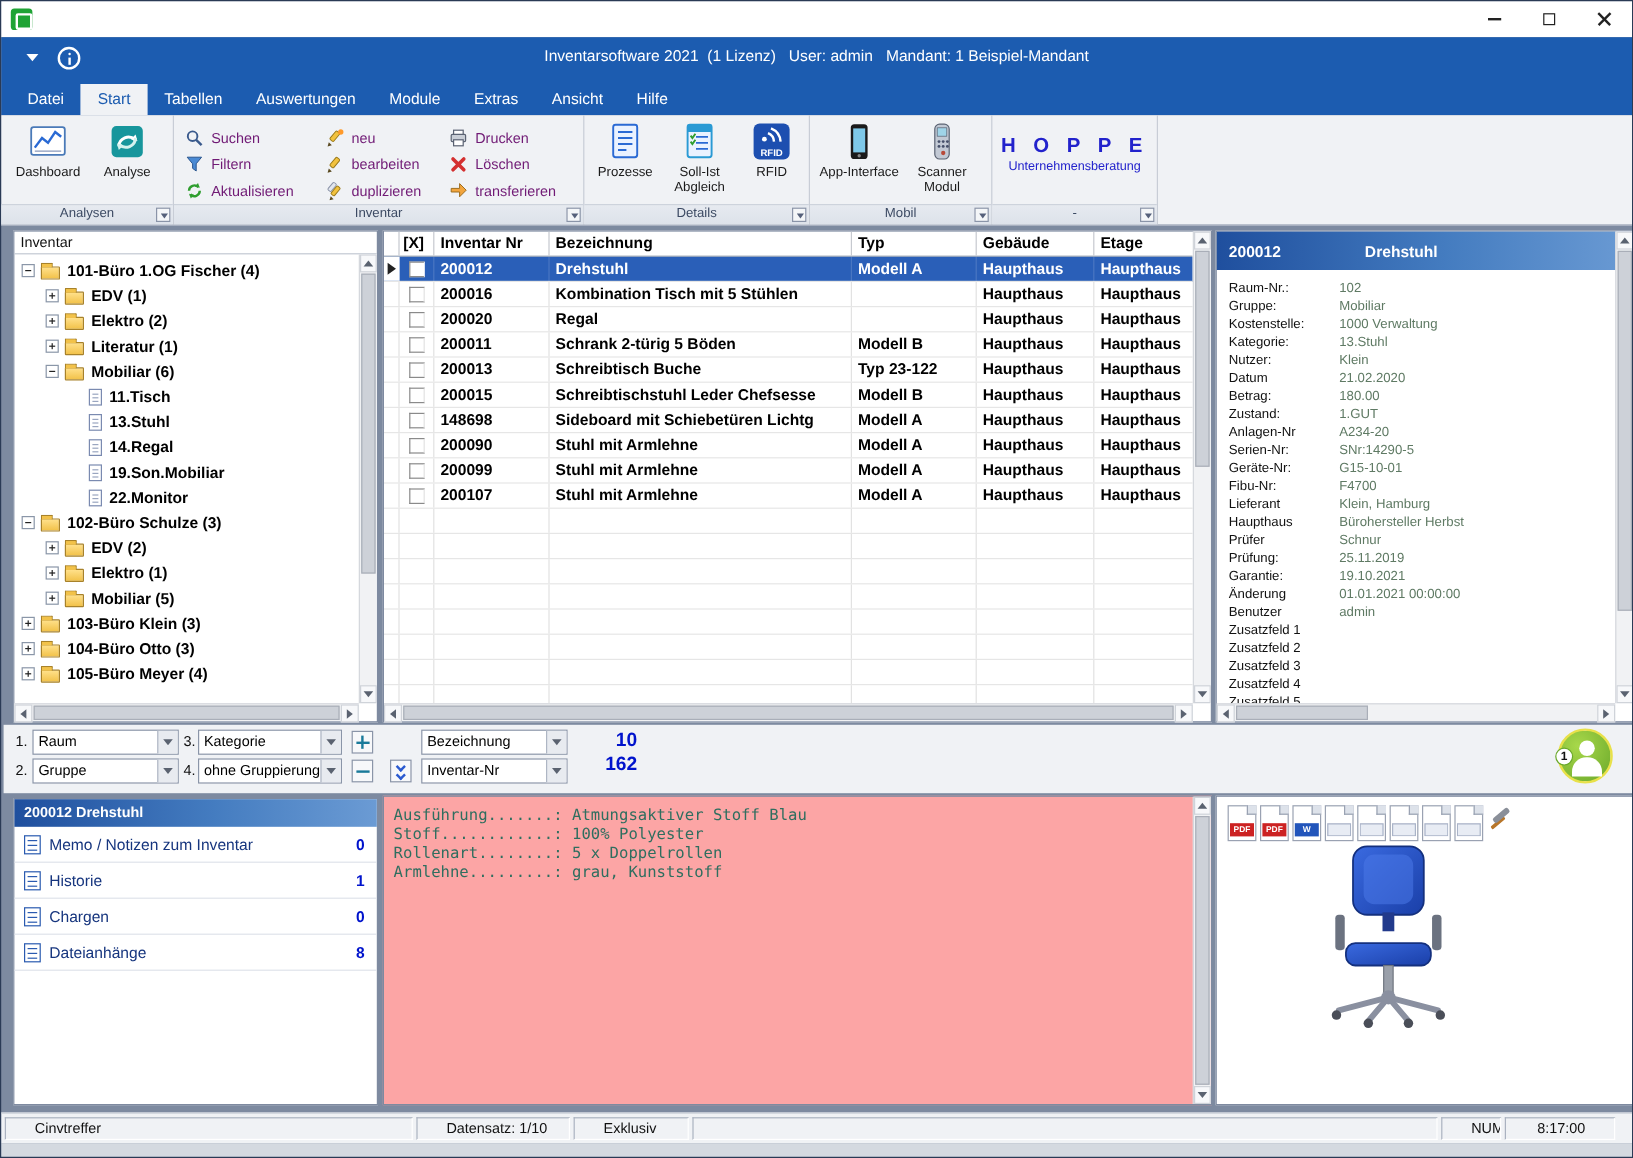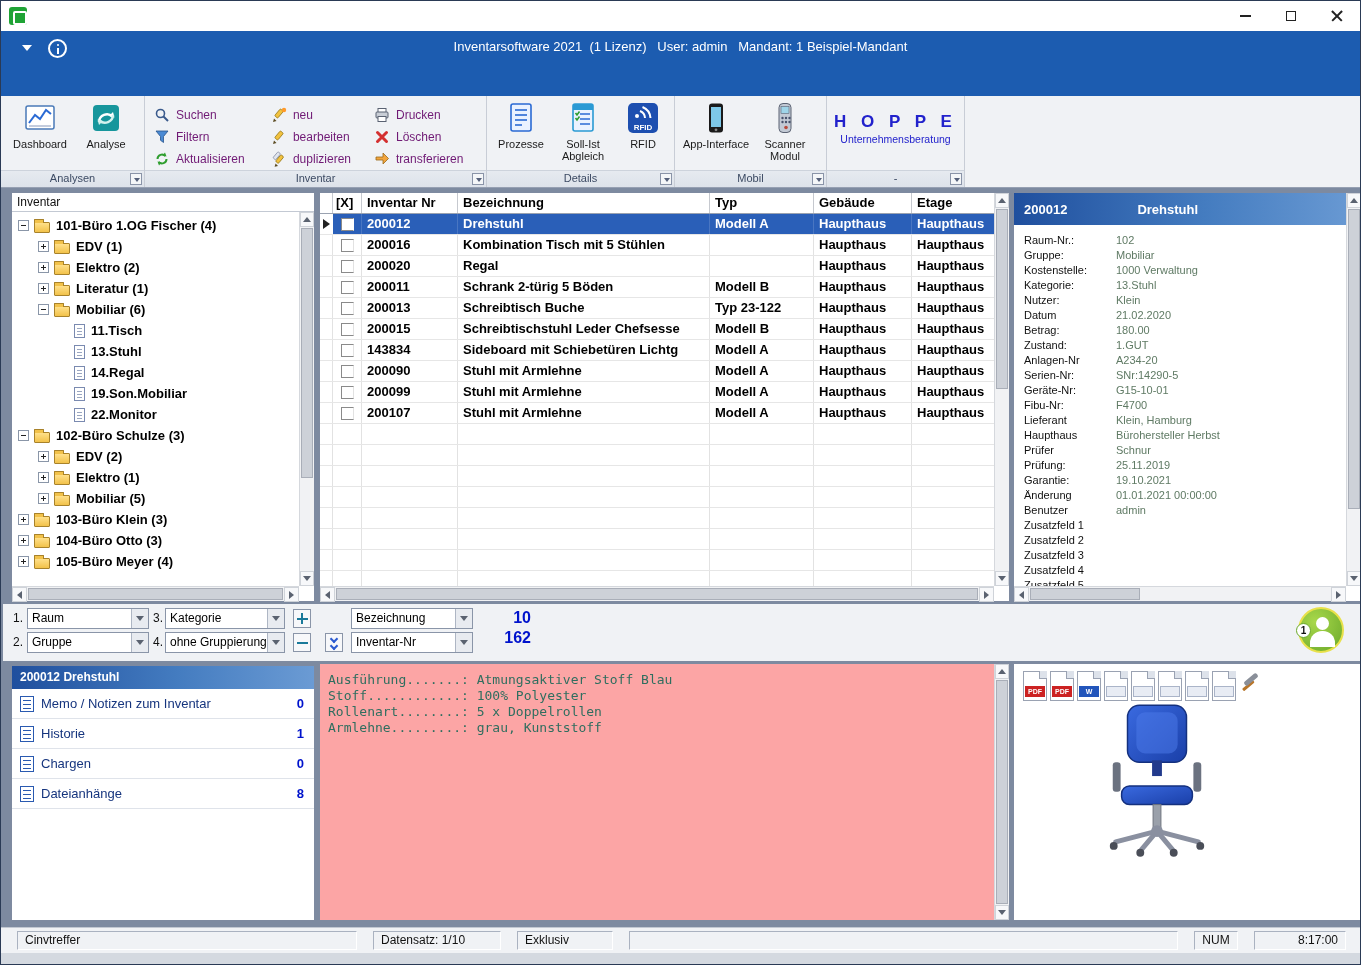--- a/index.html
+++ b/index.html
@@ -153,21 +153,21 @@
   .fi-pdf .fi-band{background:#cc2222;}
   .fi-word .fi-band{background:#2255bb;}
   .fi-doc .fi-band{background:#e8ecf4;box-shadow:inset 0 0 0 1px #aab4c8;}
   .fi-tool{border:none;background:none;}
   .fi-tool::before{display:none;}
   .fi-tool::after{content:"";position:absolute;left:4px;top:6px;width:16px;height:5px;background:#8a8f99;transform:rotate(-40deg);border-radius:2px;box-shadow:-6px 3px 0 -1px #b8762a;}
   .chair{position:absolute;left:84px;top:38px;}
 
   
   .statusbar{position:absolute;left:0;right:0;top:926px;height:26px;background:#f0f2f5;border-top:1px solid #c2c8d2;display:flex;align-items:center;font-size:12px;color:#111;}
-  .sb-cell{height:19px;line-height:17px;padding:0 7px;margin-left:16px;border:1px solid;border-color:#aab2c0 #fff #fff #aab2c0;white-space:nowrap;overflow:hidden;}
+  .sb-cell{height:19px;line-height:17px;padding:0 24px;margin-left:3px;border:1px solid;border-color:#aab2c0 #fff #fff #aab2c0;white-space:nowrap;overflow:hidden;}
   .bottom-strip{position:absolute;left:0;right:0;top:952px;bottom:0;background:#d4d9e0;}
 </style>
 </head>
 <body>
 
 <div class="window">
 
   <div class="titlebar">
     <div class="app-icon"></div>
     <div class="win-controls">
@@ -180,20 +180,30 @@
       <div class="win-btn">
           <span class="glyph-close"></span>
         </div>
     </div>
   </div>
 
   <div class="header">
     <span class="qa-caret"></span>
     <span class="qa-info"></span>
     <div class="header-info">Inventarsoftware 2021  (1 Lizenz)   User: admin   Mandant: 1 Beispiel-Mandant</div>
+    <div class="menubar">
+      <span class="menu-item">Datei</span>
+      <span class="menu-item active">Start</span>
+      <span class="menu-item">Tabellen</span>
+      <span class="menu-item">Auswertungen</span>
+      <span class="menu-item">Module</span>
+      <span class="menu-item">Extras</span>
+      <span class="menu-item">Ansicht</span>
+      <span class="menu-item">Hilfe</span>
+    </div>
   </div>
 
   <div class="ribbon">
 
     <div class="rgroup" style="width:144px">
       <div class="rgroup-body" style="padding-left:6px">
         <div class="bigbtn">
           <span class="ic">
             <svg width="32" height="32" viewBox="0 0 32 32">
                 <rect x="2" y="4" width="28" height="23" rx="2" fill="#fff" stroke="#4a7ab8" stroke-width="1.5"></rect>
@@ -587,21 +597,21 @@
             <span class="c-bez">Schreibtischstuhl Leder Chefsesse</span>
             <span class="c-typ">Modell B</span>
             <span class="c-geb">Haupthaus</span>
             <span class="c-etage">Haupthaus</span>
           </div>
           <div class="trow">
             <span class="c-gutter"></span>
             <span class="c-check">
               <span class="checkbox"></span>
             </span>
-            <span class="c-nr">143834</span>
+            <span class="c-nr">148698</span>
             <span class="c-bez">Sideboard mit Schiebetüren Lichtg</span>
             <span class="c-typ">Modell A</span>
             <span class="c-geb">Haupthaus</span>
             <span class="c-etage">Haupthaus</span>
           </div>
           <div class="trow">
             <span class="c-gutter"></span>
             <span class="c-check">
               <span class="checkbox"></span>
             </span>

